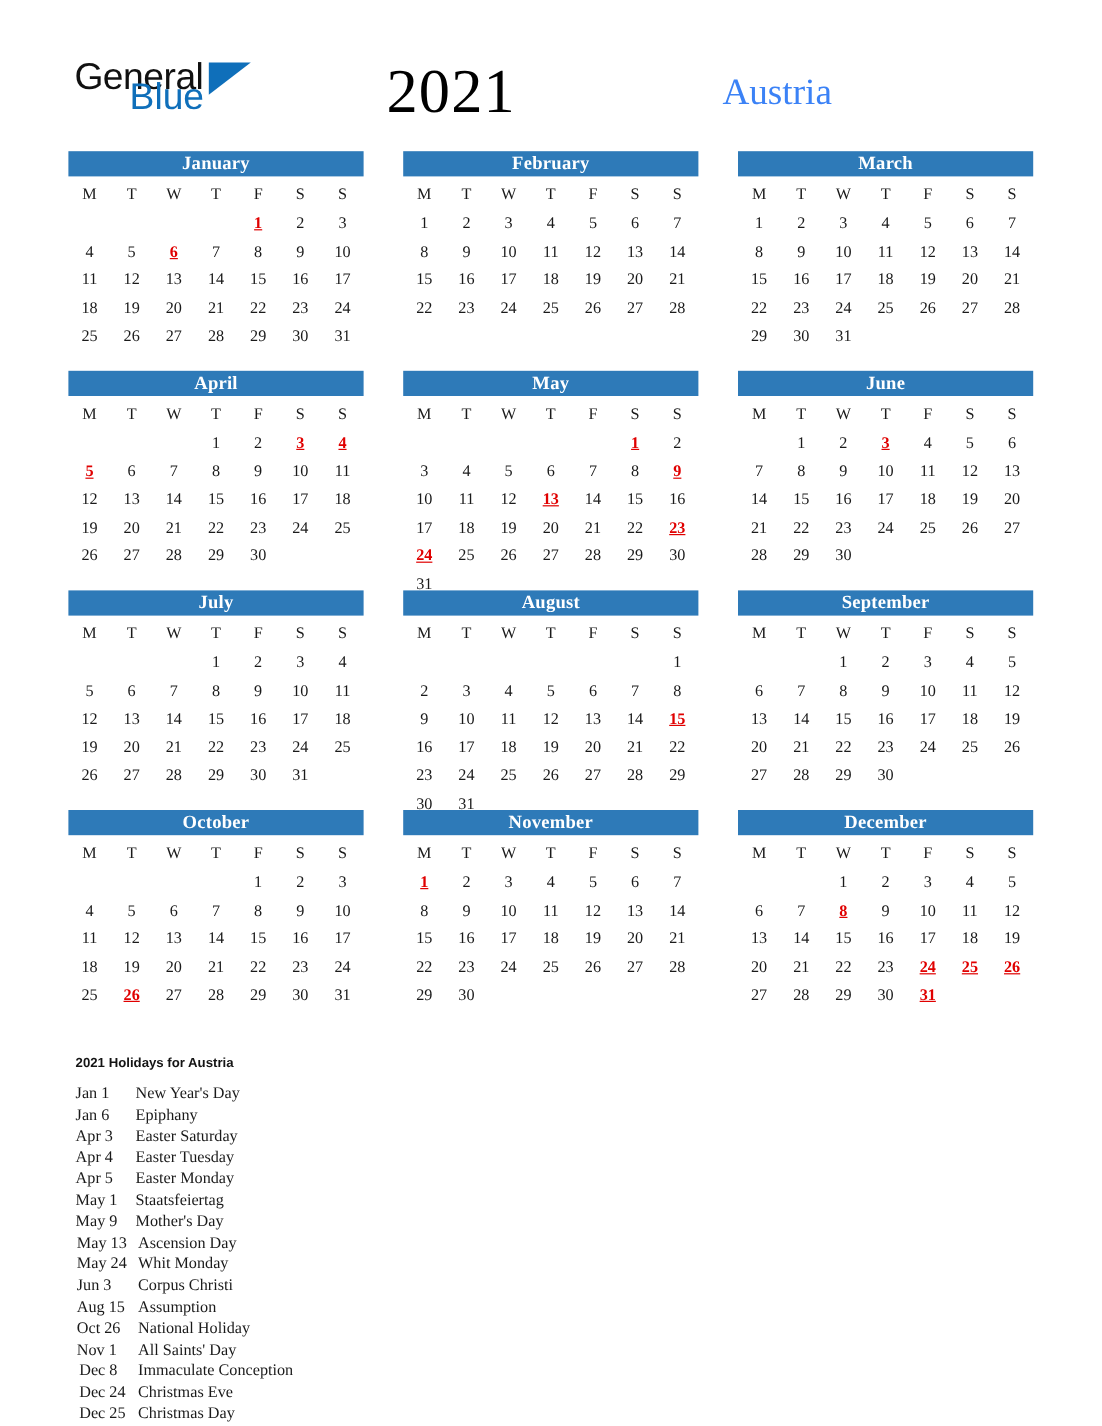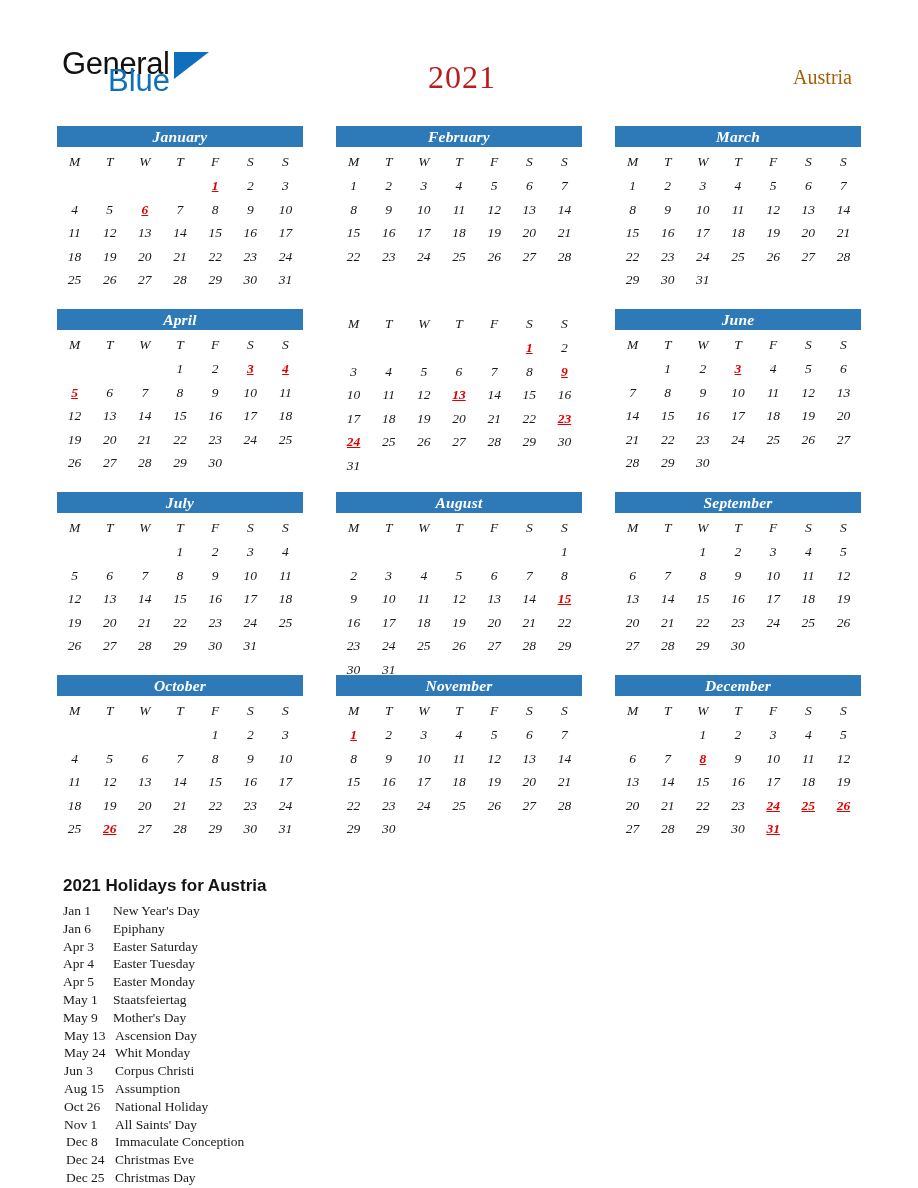--- a/index.html
+++ b/index.html
@@ -55,46 +55,43 @@
     left: 46px;
     top: 17px;
     font-family: "Liberation Sans", sans-serif;
     font-size: 31px;
     color: #0f6fba;
     font-weight: 400;
     white-space: nowrap;
   }
   .year-title {
     flex: 1 1 auto;
-    text-align: center;
-    font-size: 32px;
+    font-size: 52px;
     line-height: 58px;
     font-weight: 400;
-    color: #b91c1c;
+    color: #000000;
     letter-spacing: 1px;
     padding-left: 10px;
   }
   .country-title {
     width: 250px;
     flex: 0 0 250px;
-    text-align: right;
-    font-size: 20px;
+    font-size: 31px;
     line-height: 58px;
-    color: #a16207;
+    color: #3b82f6;
     padding-right: 4px;
   }
 
   
   .months-grid {
     padding: 10px 57px 0 57px;
     display: grid;
     grid-template-columns: repeat(3, 1fr);
     column-gap: 33px;
     row-gap: 0px;
-    font-style: italic;
   }
   .month-block {
     margin-bottom: 17px;
     height: 166px;
   }
   .month-name {
     background: #2e7ab8;
     color: #ffffff;
     text-align: center;
     font-weight: bold;
@@ -134,21 +131,21 @@
     color: transparent;
   }
 
   
   .holidays {
     padding: 18px 57px 0 57px;
   }
   .holidays-title {
     font-family: "Liberation Sans", sans-serif;
     font-weight: bold;
-    font-size: 17px;
+    font-size: 11px;
     line-height: 20px;
     color: #141414;
     margin: 0 0 6px 6px;
   }
   .holidays-cols {
     display: grid;
     grid-template-columns: repeat(1, 1fr);
     column-gap: 33px;
   }
   .holiday-list {
@@ -468,20 +465,21 @@
             <td class="empty">&nbsp;</td>
             <td class="empty">&nbsp;</td>
             <td class="empty">&nbsp;</td>
             <td class="empty">&nbsp;</td>
             <td class="empty">&nbsp;</td>
           </tr>
         </tbody>
       </table>
     </div>
     <div class="month-block">
+      <div class="month-name">May</div>
       <table class="month">
         <thead>
           <tr>
             <th>M</th>
             <th>T</th>
             <th>W</th>
             <th>T</th>
             <th>F</th>
             <th>S</th>
             <th>S</th>

